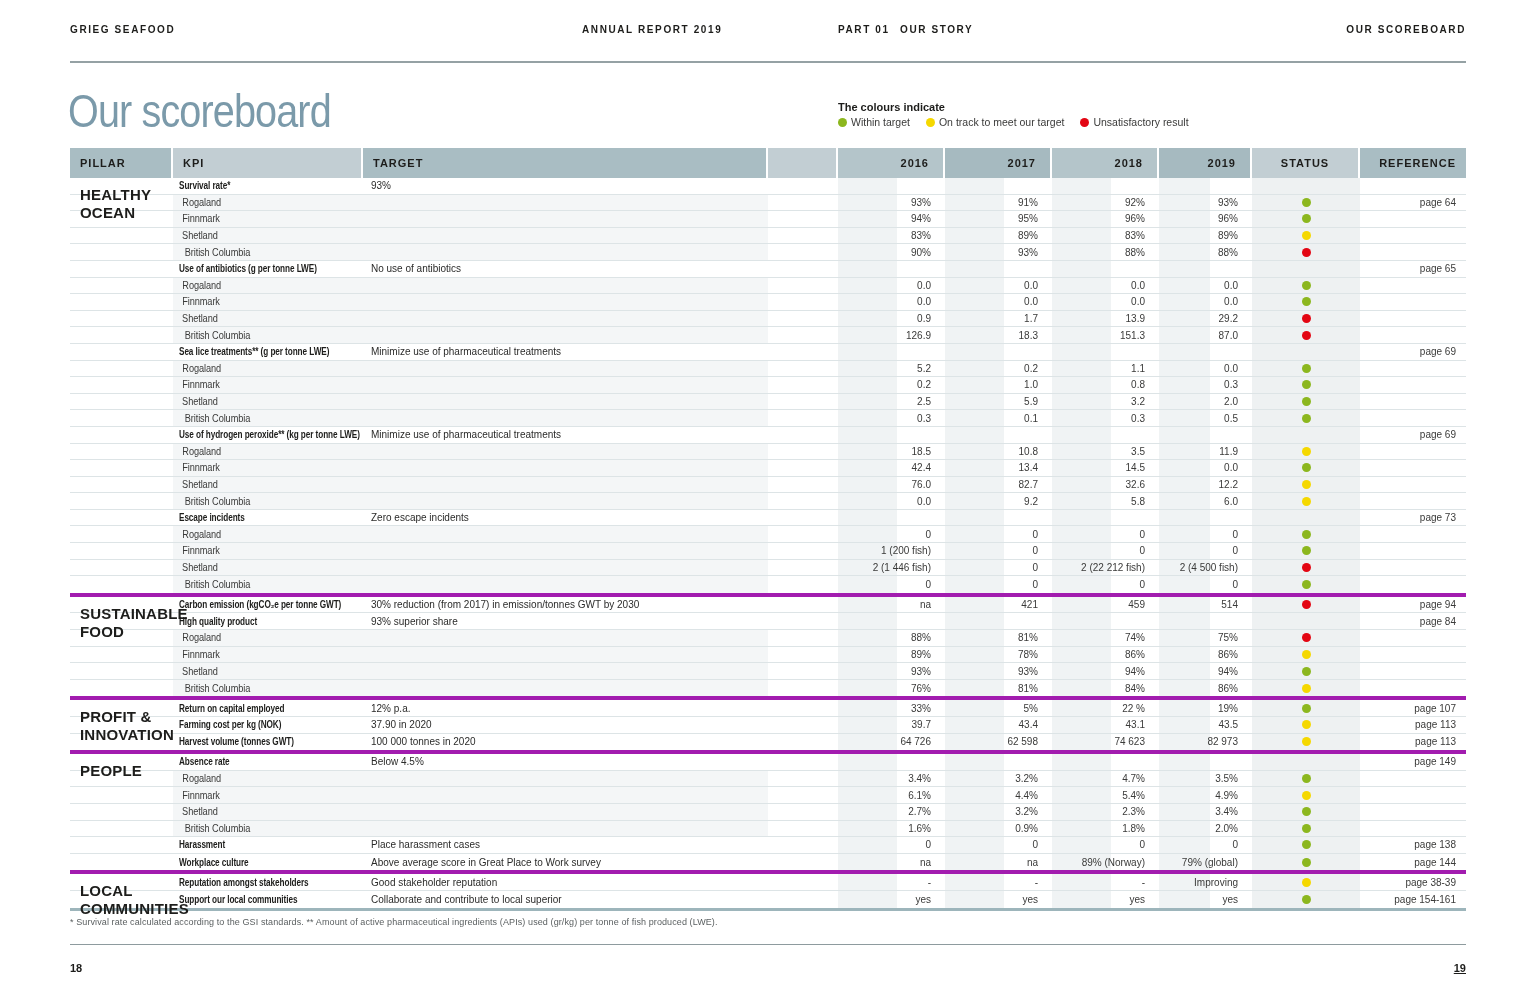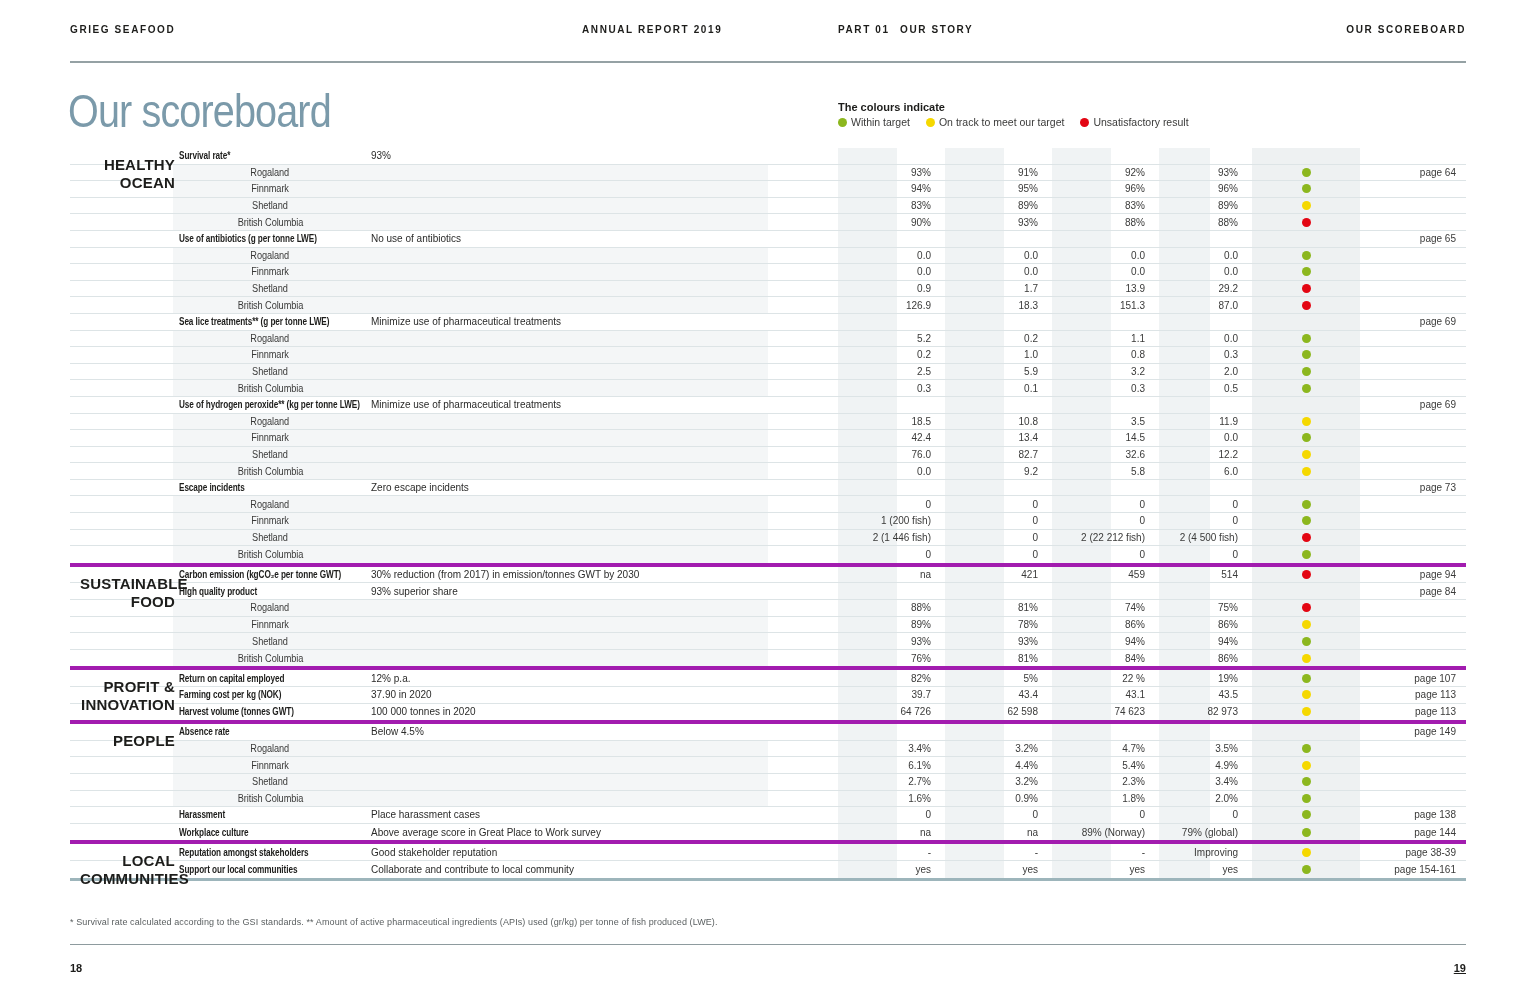--- a/index.html
+++ b/index.html
@@ -41,28 +41,28 @@
   .h-dark2  { background:#a6bac0; }
   .hc-left  { padding-left:10px; }
   .hc-num   { justify-content:flex-end; padding-right:14px; }
   .hc-center{ justify-content:center; }
   .hc-right { justify-content:flex-end; padding-right:10px; }
 
   .tbody { border-bottom:3px solid #9db5bb; }
   .section { position:relative; border-top:4px solid #a21caf; }
   .section:first-child { border-top:none; }
   .pillar-label { position:absolute; top:8px; left:10px; width:95px;
-    font-size:15px; font-weight:bold; line-height:1.18; letter-spacing:.2px;text-align:right; }
+    font-size:15px; font-weight:bold; line-height:1.18; letter-spacing:.2px; }
   .row { height:16.6px; align-items:center; border-bottom:1px solid #dde4e6; }
   .section .row:last-child { border-bottom:none; }
   .cell { height:100%; display:flex; align-items:center; overflow:visible; white-space:nowrap; }
   .kpi-cell { padding-left:6px; }
   .kpi-cell .kpi-label { font-weight:bold; display:inline-block;
     transform:scaleX(.82); transform-origin:0 50%; letter-spacing:-.1px; }
-  .row.region .kpi-cell { justify-content:center; padding-right:6px; color:#3a3a39; }
+  .row.region .kpi-cell { justify-content:flex-start; padding-right:6px; color:#3a3a39; }
   .row.region .kpi-cell .kpi-label { font-weight:normal; transform:scaleX(.92); transform-origin:100% 50%; }
   .row.region .kpi-cell, .row.region .target-cell { background:#f4f6f7; }
   .target-cell { padding-left:8px; color:#2b2b2a; }
   .year-cell { justify-content:flex-end; padding-right:14px; color:#3a3a39;
     background:linear-gradient(90deg,#f0f3f4 0 55%,#ffffff 55%); }
   .status-cell { justify-content:center; background:#eef1f2; }
   .status-dot { width:9px; height:9px; border-radius:50%; }
   .ref-cell { justify-content:flex-end; padding-right:10px; color:#3a3a39; }
 
   
@@ -99,20 +99,32 @@
         <span>On track to meet our target</span>
       </span>
       <span class="legend-item">
         <span class="legend-dot" style="background: rgb(227, 6, 19);"></span>
         <span>Unsatisfactory result</span>
       </span>
     </div>
   </div>
 
   <div class="scoretable">
+    <div class="thead">
+      <div class="hcell h-dark hc-left">PILLAR</div>
+      <div class="hcell h-light hc-left">KPI</div>
+      <div class="hcell h-dark hc-left">TARGET</div>
+      <div class="hcell h-light"></div>
+      <div class="hcell h-medium hc-num">2016</div>
+      <div class="hcell h-dark2 hc-num">2017</div>
+      <div class="hcell h-medium hc-num">2018</div>
+      <div class="hcell h-dark2 hc-num">2019</div>
+      <div class="hcell h-light hc-center">STATUS</div>
+      <div class="hcell h-dark hc-right">REFERENCE</div>
+    </div>
     <div class="tbody">
         <div class="section">
           <div class="pillar-label">HEALTHY OCEAN</div>
           <div class="row kpi">
             <div class="cell pillar-cell"></div>
             <div class="cell kpi-cell">
               <div class="kpi-label">Survival rate*</div>
             </div>
             <div class="cell target-cell">93%</div>
             <div class="cell spacer-cell"></div>
@@ -599,21 +611,21 @@
         </div>
         <div class="section">
           <div class="pillar-label">PROFIT &amp; INNOVATION</div>
           <div class="row kpi">
             <div class="cell pillar-cell"></div>
             <div class="cell kpi-cell">
               <div class="kpi-label">Return on capital employed</div>
             </div>
             <div class="cell target-cell">12% p.a.</div>
             <div class="cell spacer-cell"></div>
-            <div class="cell year-cell">82%</div>
+            <div class="cell year-cell">33%</div>
             <div class="cell year-cell">5%</div>
             <div class="cell year-cell">22 %</div>
             <div class="cell year-cell">19%</div>
             <div class="cell status-cell">
               <div class="status-dot" style="background: rgb(140, 183, 30);"></div>
             </div>
             <div class="cell ref-cell">page 107</div>
           </div>
           <div class="row kpi">
             <div class="cell pillar-cell"></div>
@@ -777,21 +789,21 @@
             <div class="cell status-cell">
               <div class="status-dot" style="background: rgb(245, 216, 0);"></div>
             </div>
             <div class="cell ref-cell">page 38-39</div>
           </div>
           <div class="row kpi">
             <div class="cell pillar-cell"></div>
             <div class="cell kpi-cell">
               <div class="kpi-label">Support our local communities</div>
             </div>
-            <div class="cell target-cell">Collaborate and contribute to local community</div>
+            <div class="cell target-cell">Collaborate and contribute to local superior</div>
             <div class="cell spacer-cell"></div>
             <div class="cell year-cell">yes</div>
             <div class="cell year-cell">yes</div>
             <div class="cell year-cell">yes</div>
             <div class="cell year-cell">yes</div>
             <div class="cell status-cell">
               <div class="status-dot" style="background: rgb(140, 183, 30);"></div>
             </div>
             <div class="cell ref-cell">page 154-161</div>
           </div>

